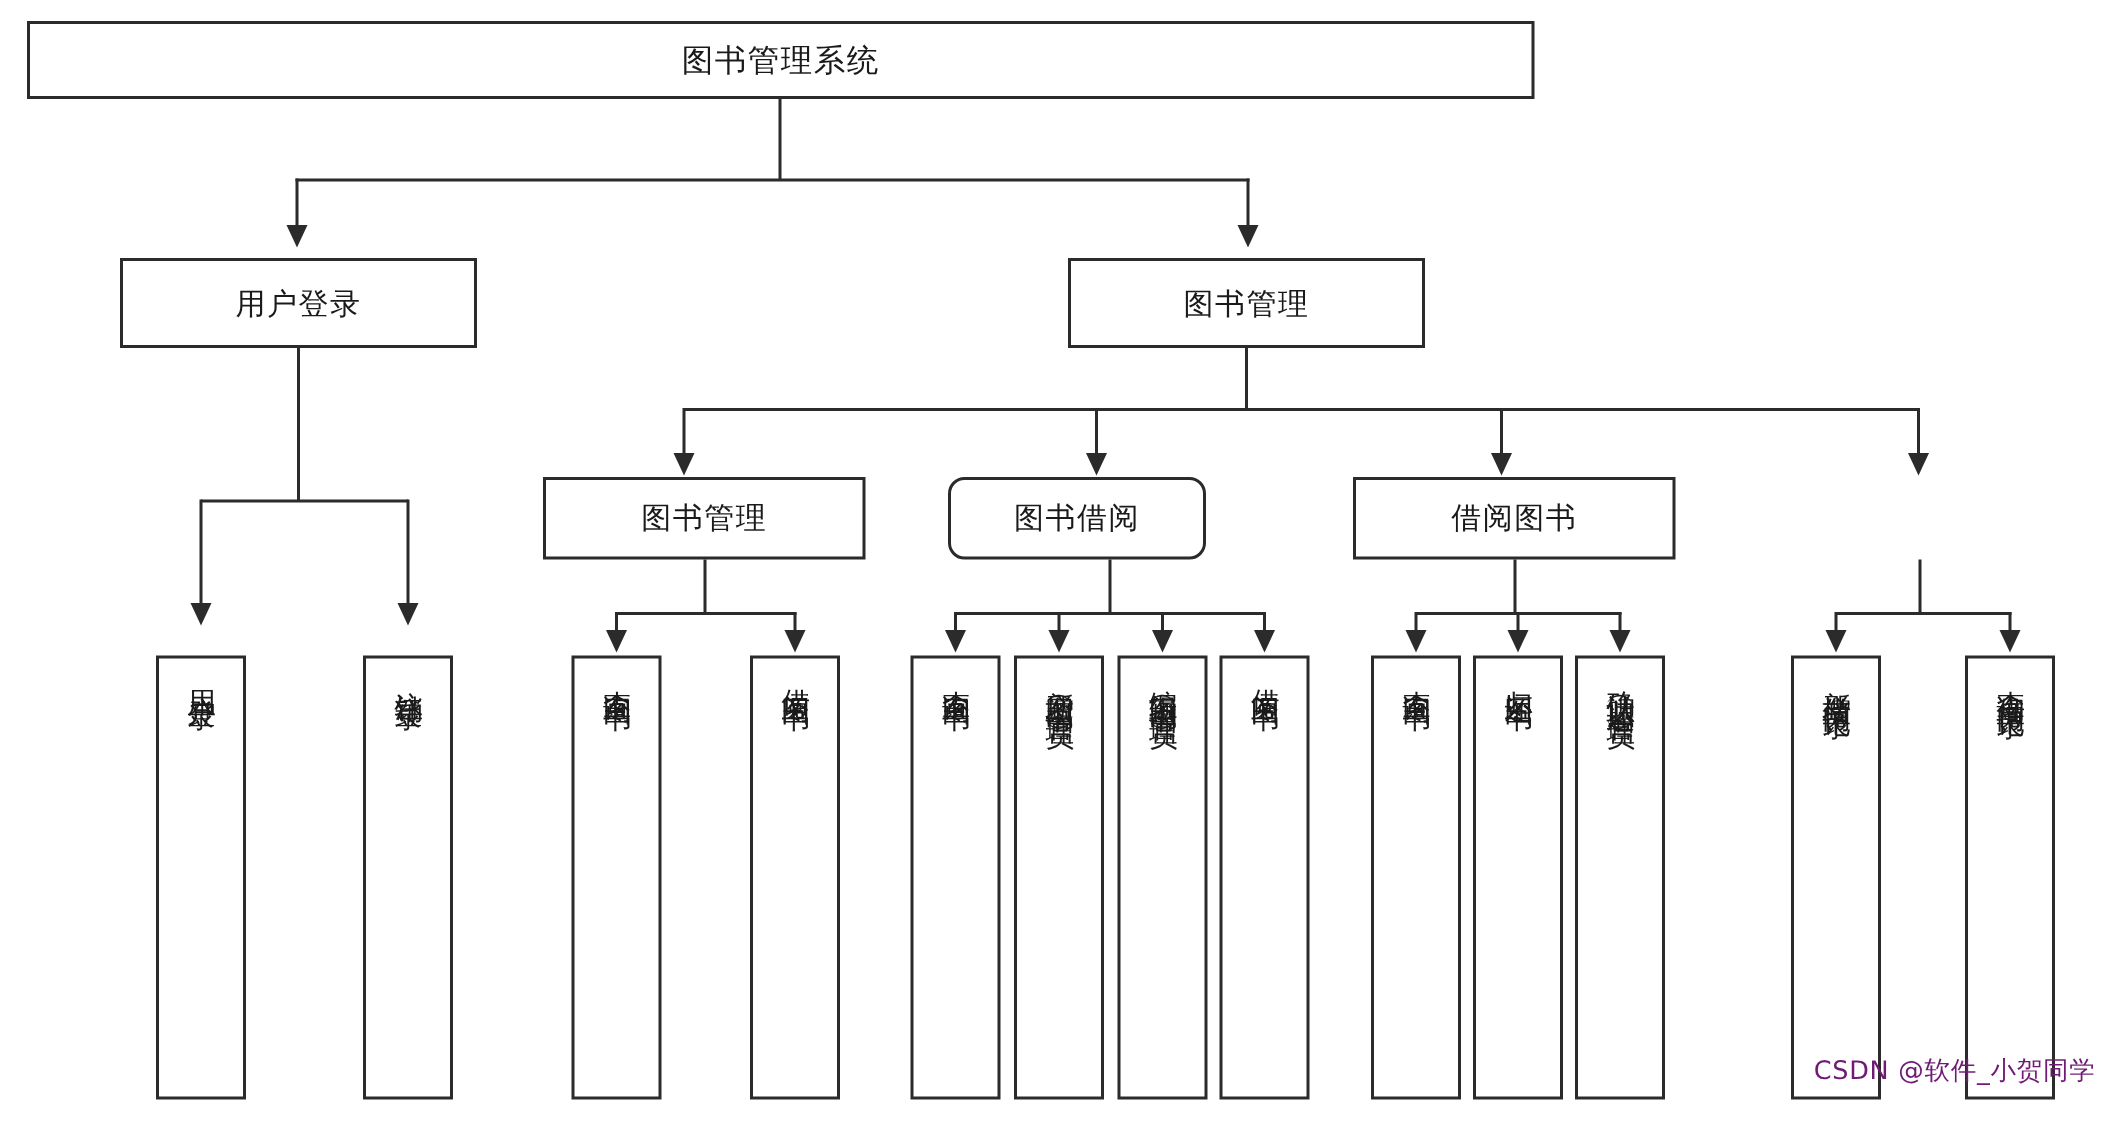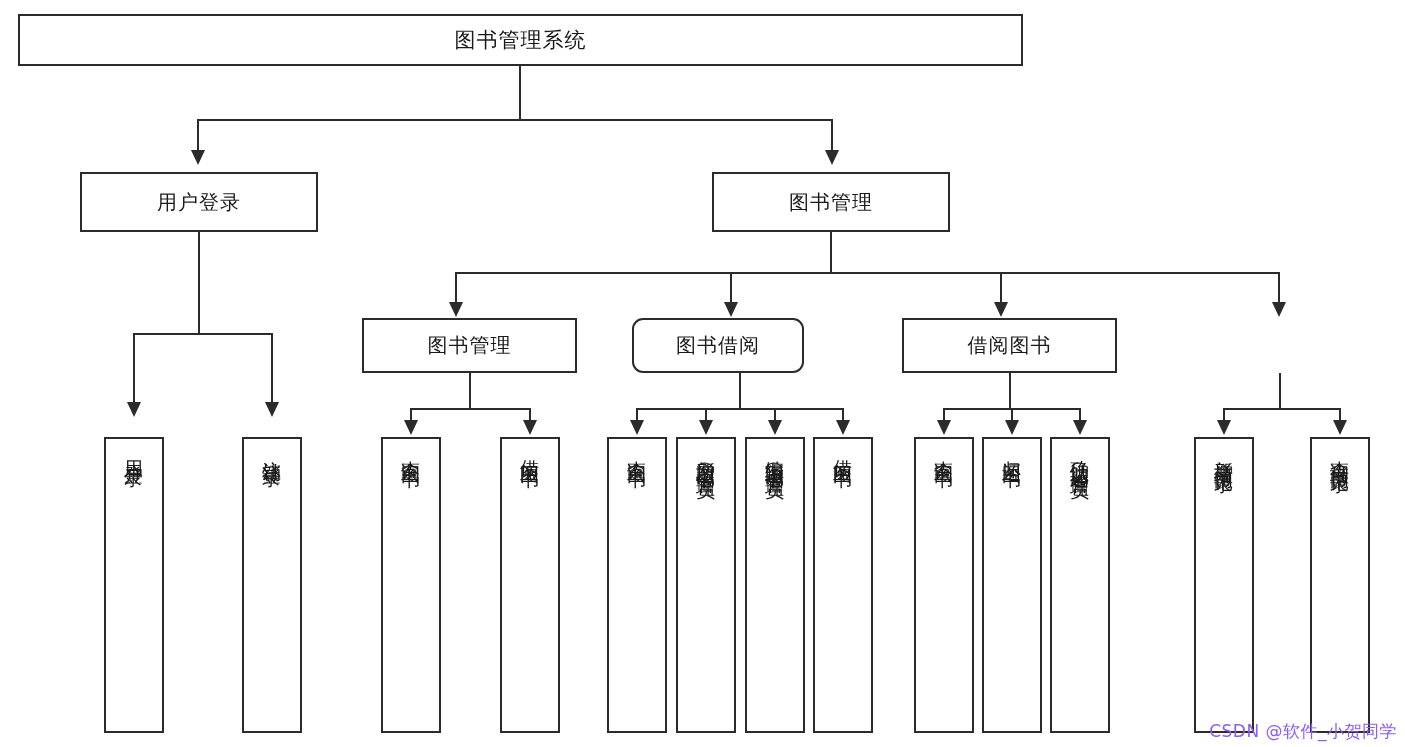--- a/index.html
+++ b/index.html
@@ -66,23 +66,23 @@
     position: absolute;
     width: 0;
     height: 0;
     border-left: 7px solid transparent;
     border-right: 7px solid transparent;
     border-top: 15px solid #2b2b2b;
   }
   #watermark {
     position: absolute;
     right: 8px;
-    bottom: 4px;
+    bottom: 22px;
     font-size: 17px;
-    color: #8b5cf6;
+    color: #701a75;
     white-space: nowrap;
     letter-spacing: 0.5px;
   }
 </style>
 </head>
 <body>
 
 <div id="canvas">
 
   <div class="node h root" style="left:18px; top:14px; width:1005px; height:52px;">

